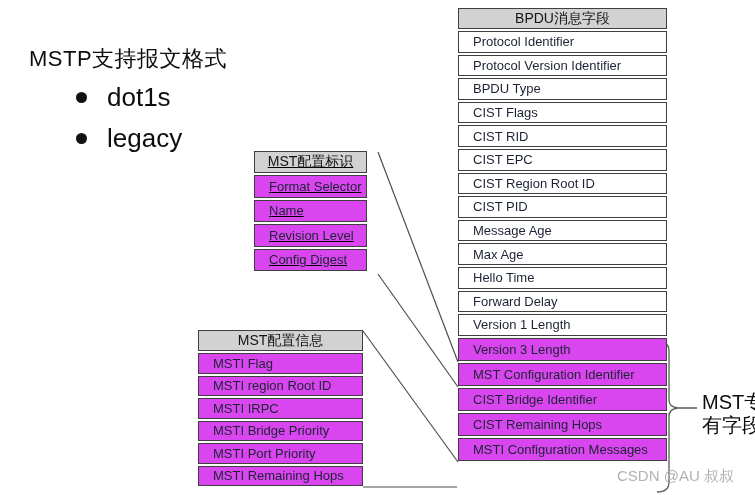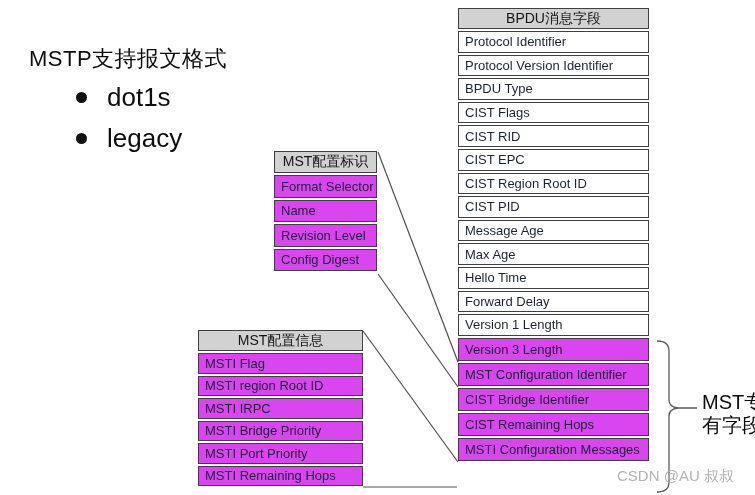--- a/index.html
+++ b/index.html
@@ -28,32 +28,32 @@
 
   
   .dtable { position:absolute; z-index:2; }
   .thead {
     box-sizing:border-box; border:1.5px solid #3f3f3f; background:#d2d2d2;
     display:flex; align-items:center; justify-content:center;
     margin-bottom:2px; font-size:14px; color:#141414;
   }
   .trow {
     box-sizing:border-box; border:1px solid #3f3f3f; background:#ffffff;
-    display:flex; align-items:center; padding-left:6px;
+    display:flex; align-items:center; padding-left:14px;
     margin-bottom:2px; font-size:13px; color:#1c2333;
     white-space:nowrap; overflow:hidden;
   }
   .trow.hl { background:#d946ef; }
 
-  .bpdu-table { left:458px; top:8px; width:191px; }
+  .bpdu-table { left:458px; top:8px; width:209px; }
   .bpdu-table .thead { height:21px; }
   .bpdu-table .trow { height:21.6px; }
   .bpdu-table .trow.hl { height:23px; }
 
-  .mst-id-table { left:274px; top:151px; width:103px; }
+  .mst-id-table { left:254px; top:151px; width:113px;text-decoration:underline; }
   .mst-id-table .thead { height:22px; }
   .mst-id-table .trow { height:22.5px; }
 
   .mst-info-table { left:198px; top:330px; width:165px; }
   .mst-info-table .thead { height:21px; }
   .mst-info-table .trow { height:20.5px; }
 
   
   .overlay { position:absolute; left:0; top:0; z-index:1; pointer-events:none; }
 

